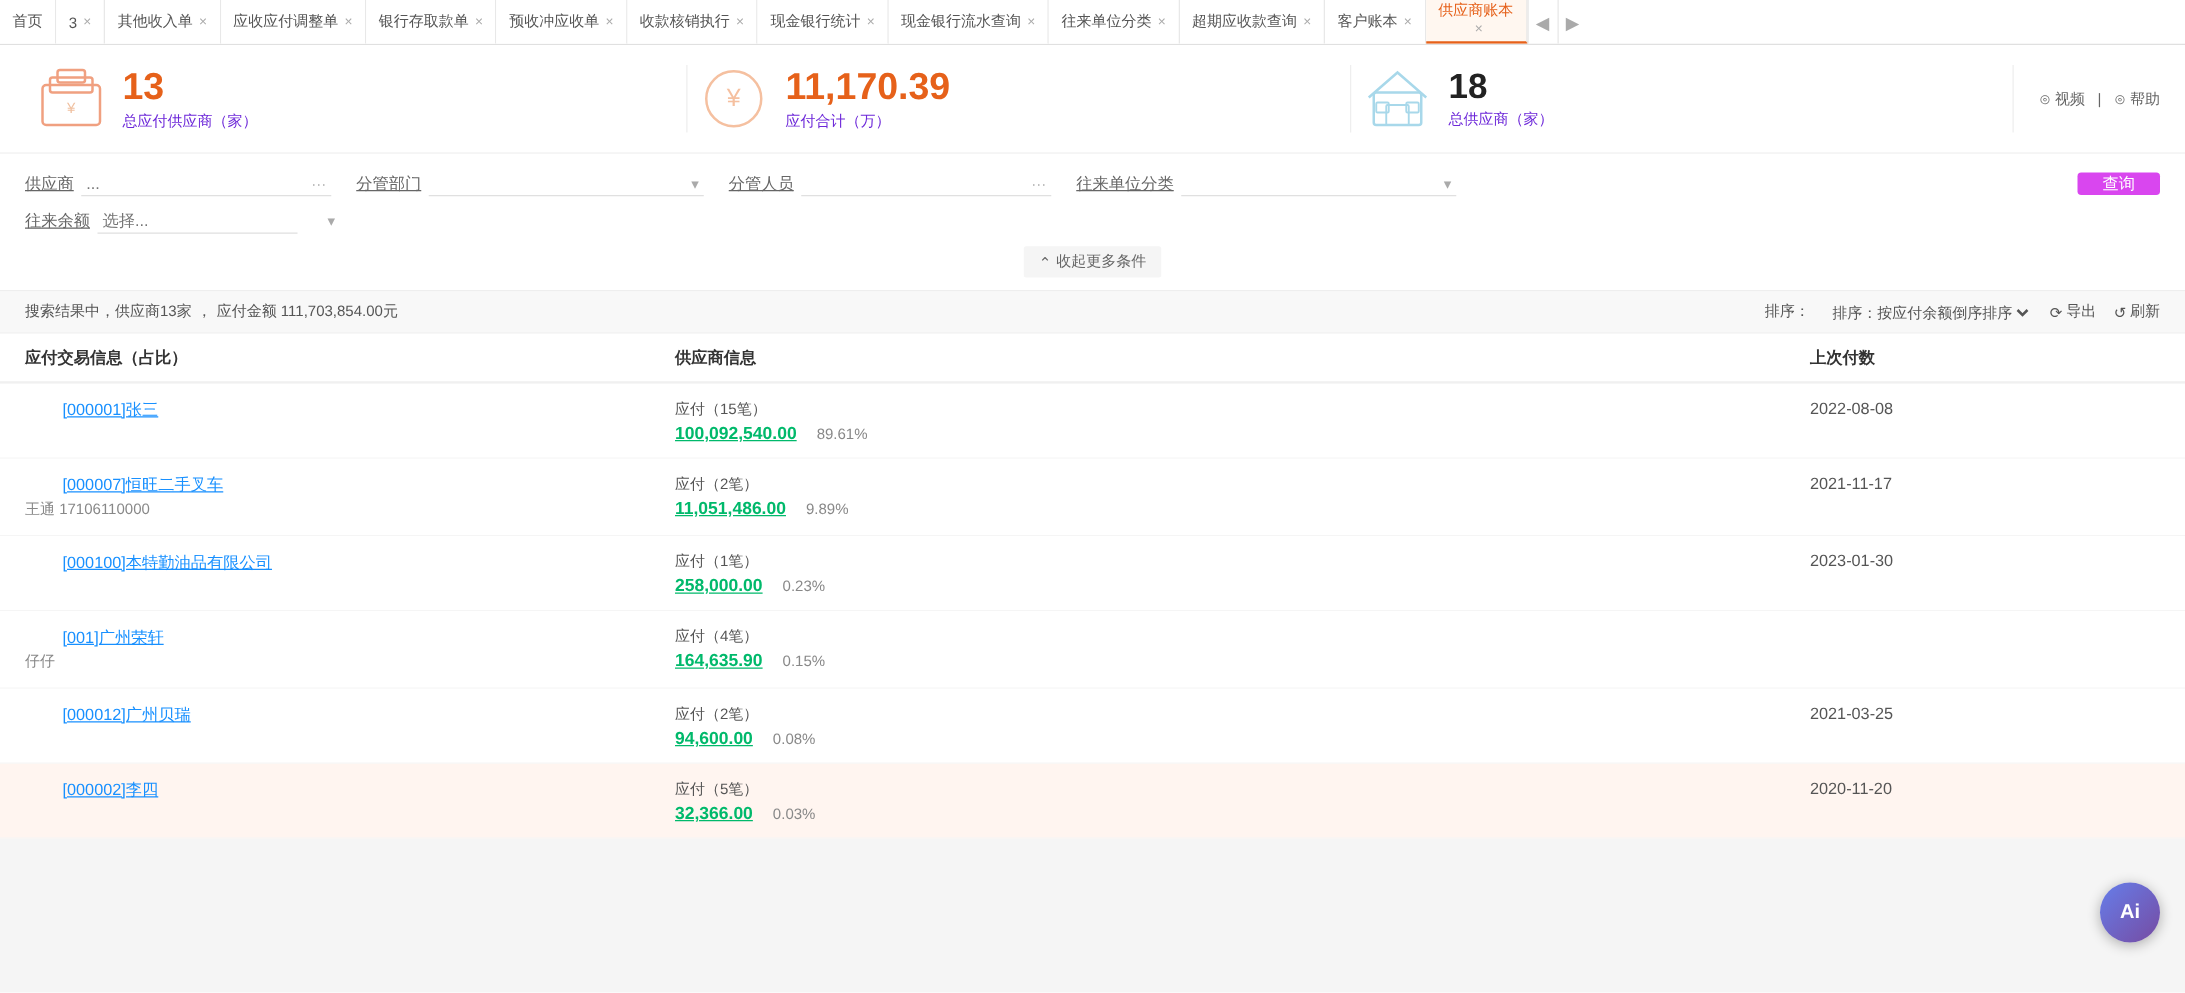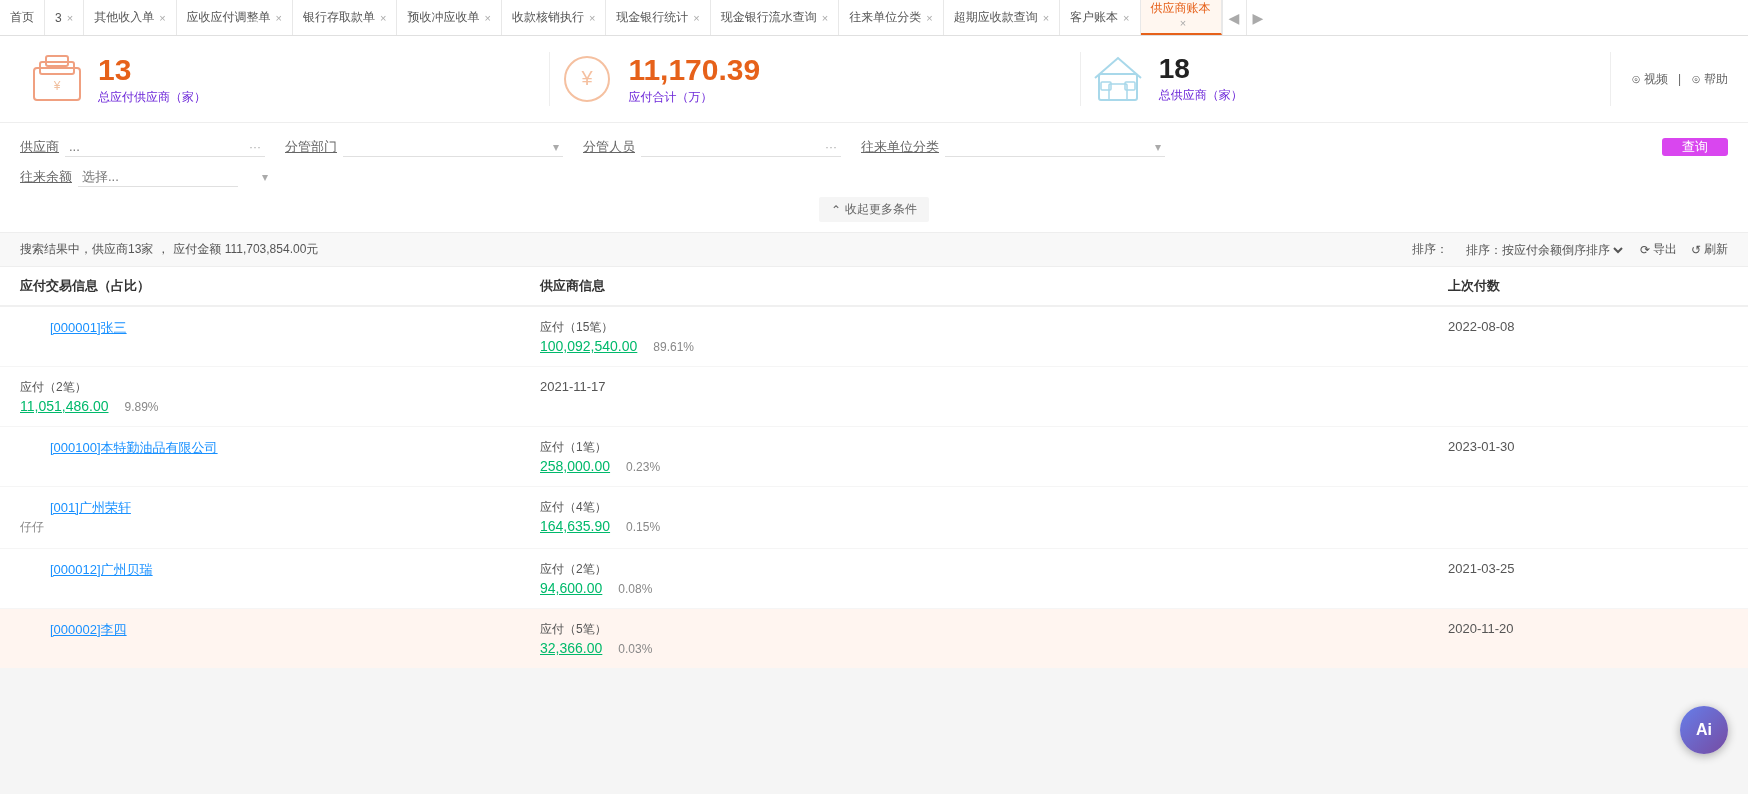--- a/index.html
+++ b/index.html
@@ -212,21 +212,21 @@
     .table-row.highlighted { background: #fff5f0; }
     .supplier-link {
       color: #1890ff;
       text-decoration: underline;
       cursor: pointer;
       font-size: 13px;
       padding-left: 30px;
     }
     .supplier-sub { color: #888; font-size: 12px; margin-top: 2px; }
     .payable-label { color: #555; font-size: 12px; }
-    .payable-amount { color: #00b96b; font-size: 14px; font-weight: 400; margin-top: 2px; }
+    .payable-amount { color: #00b96b; font-size: 14px; font-weight: 700; margin-top: 2px; }
     .payable-amount a { color: #00b96b; text-decoration: underline; cursor: pointer; }
     .payable-pct { color: #888; font-size: 12px; margin-left: 16px; }
     .payable-row { display: flex; align-items: baseline; gap: 0; }
     .last-payment { color: #555; font-size: 13px; }
 
     
     ::-webkit-scrollbar { width: 6px; height: 6px; }
     ::-webkit-scrollbar-track { background: #f0f0f0; }
     ::-webkit-scrollbar-thumb { background: #ccc; border-radius: 3px; }
   </style>
@@ -445,20 +445,24 @@
         <span class="payable-pct">89.61%</span>
       </div>
     </div>
     <div>
       <span class="last-payment">2022-08-08</span>
     </div>
   </div>
 
   <div class="table-row">
     <div>
+      <div class="supplier-link">[000007]恒旺二手叉车</div>
+      <div class="supplier-sub">王通  17106110000</div>
+    </div>
+    <div>
       <div class="payable-label">应付（2笔）</div>
       <div class="payable-row">
         <div class="payable-amount">
           <a>11,051,486.00</a>
         </div>
         <span class="payable-pct">9.89%</span>
       </div>
     </div>
     <div>
       <span class="last-payment">2021-11-17</span>

